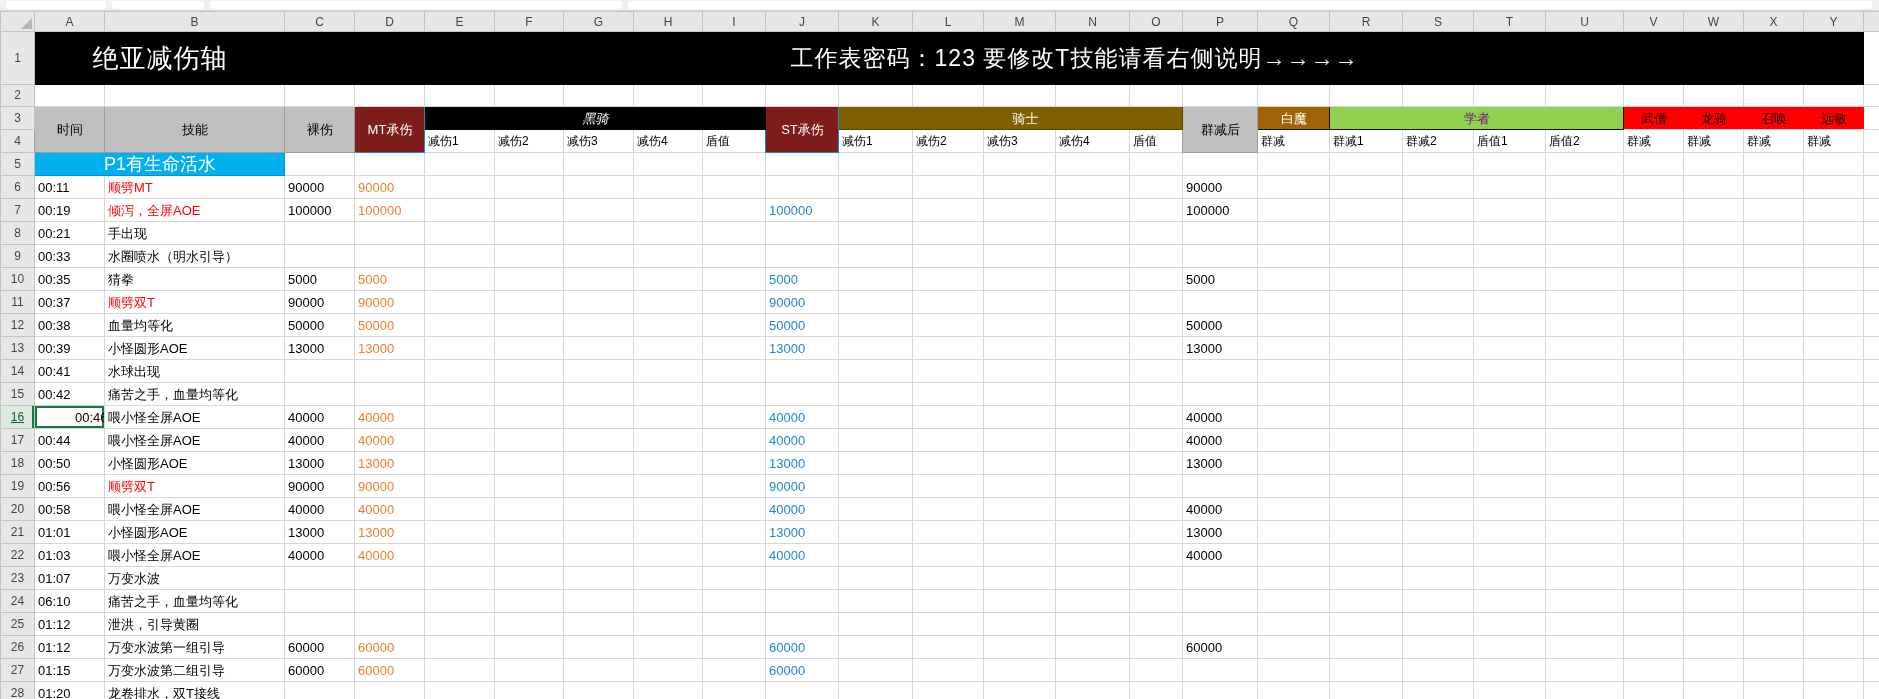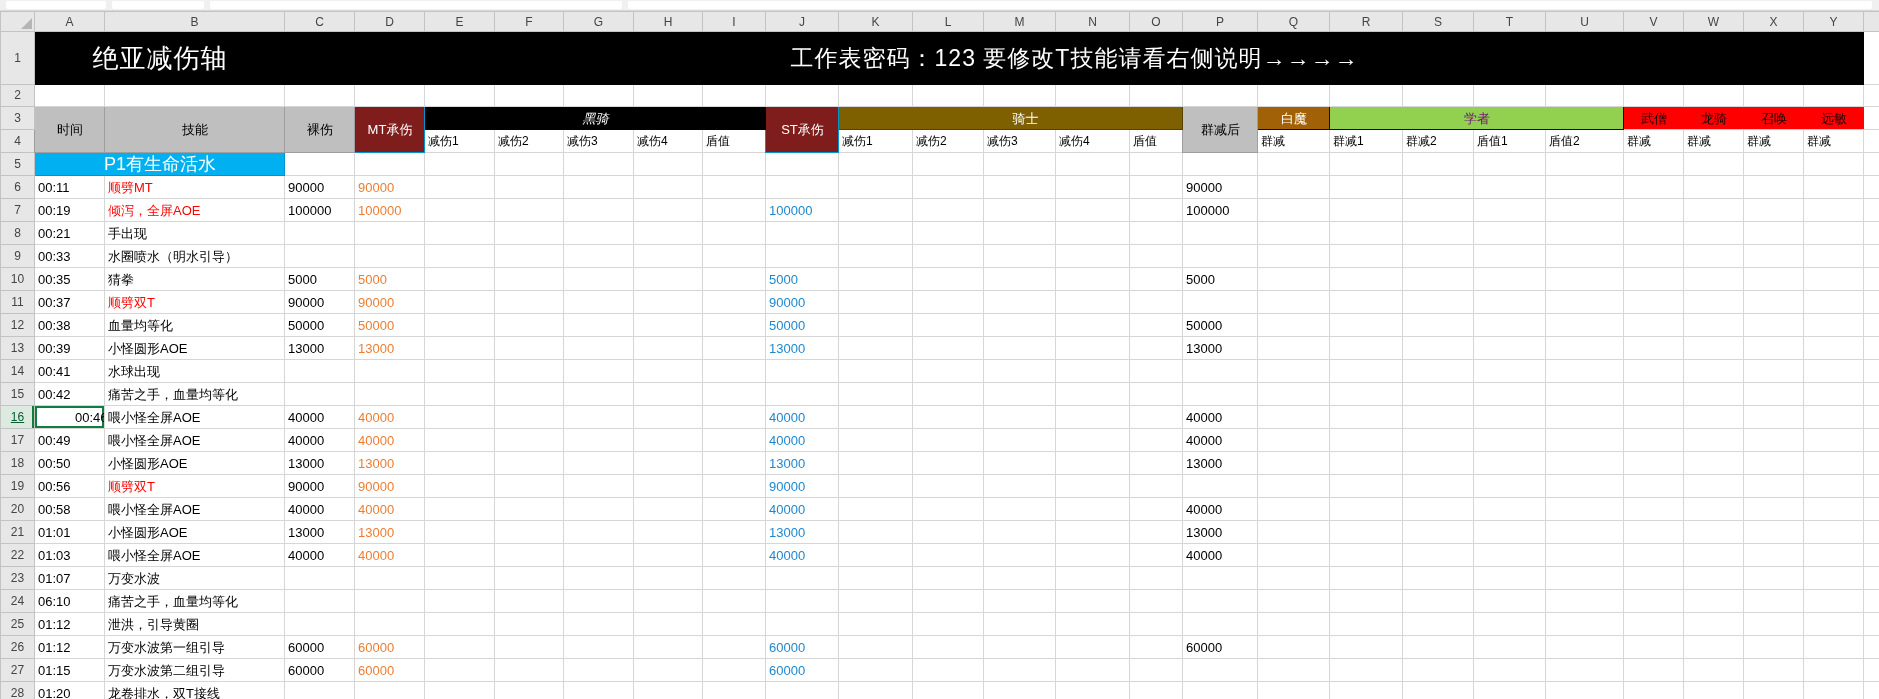--- a/index.html
+++ b/index.html
@@ -552,21 +552,21 @@
         <td class="c"></td>
         <td class="c"></td>
         <td class="c"></td>
         <td class="c"></td>
         <td class="c"></td>
         <td class="c"></td>
         <td class="c"></td>
       </tr>
       <tr>
         <td class="g">17</td>
-        <td class="c">00:49</td>
+        <td class="c">00:44</td>
         <td class="c">喂小怪全屏AOE</td>
         <td class="c">40000</td>
         <td class="c otx">40000</td>
         <td class="c"></td>
         <td class="c"></td>
         <td class="c"></td>
         <td class="c"></td>
         <td class="c"></td>
         <td class="c btx">40000</td>
         <td class="c"></td>

